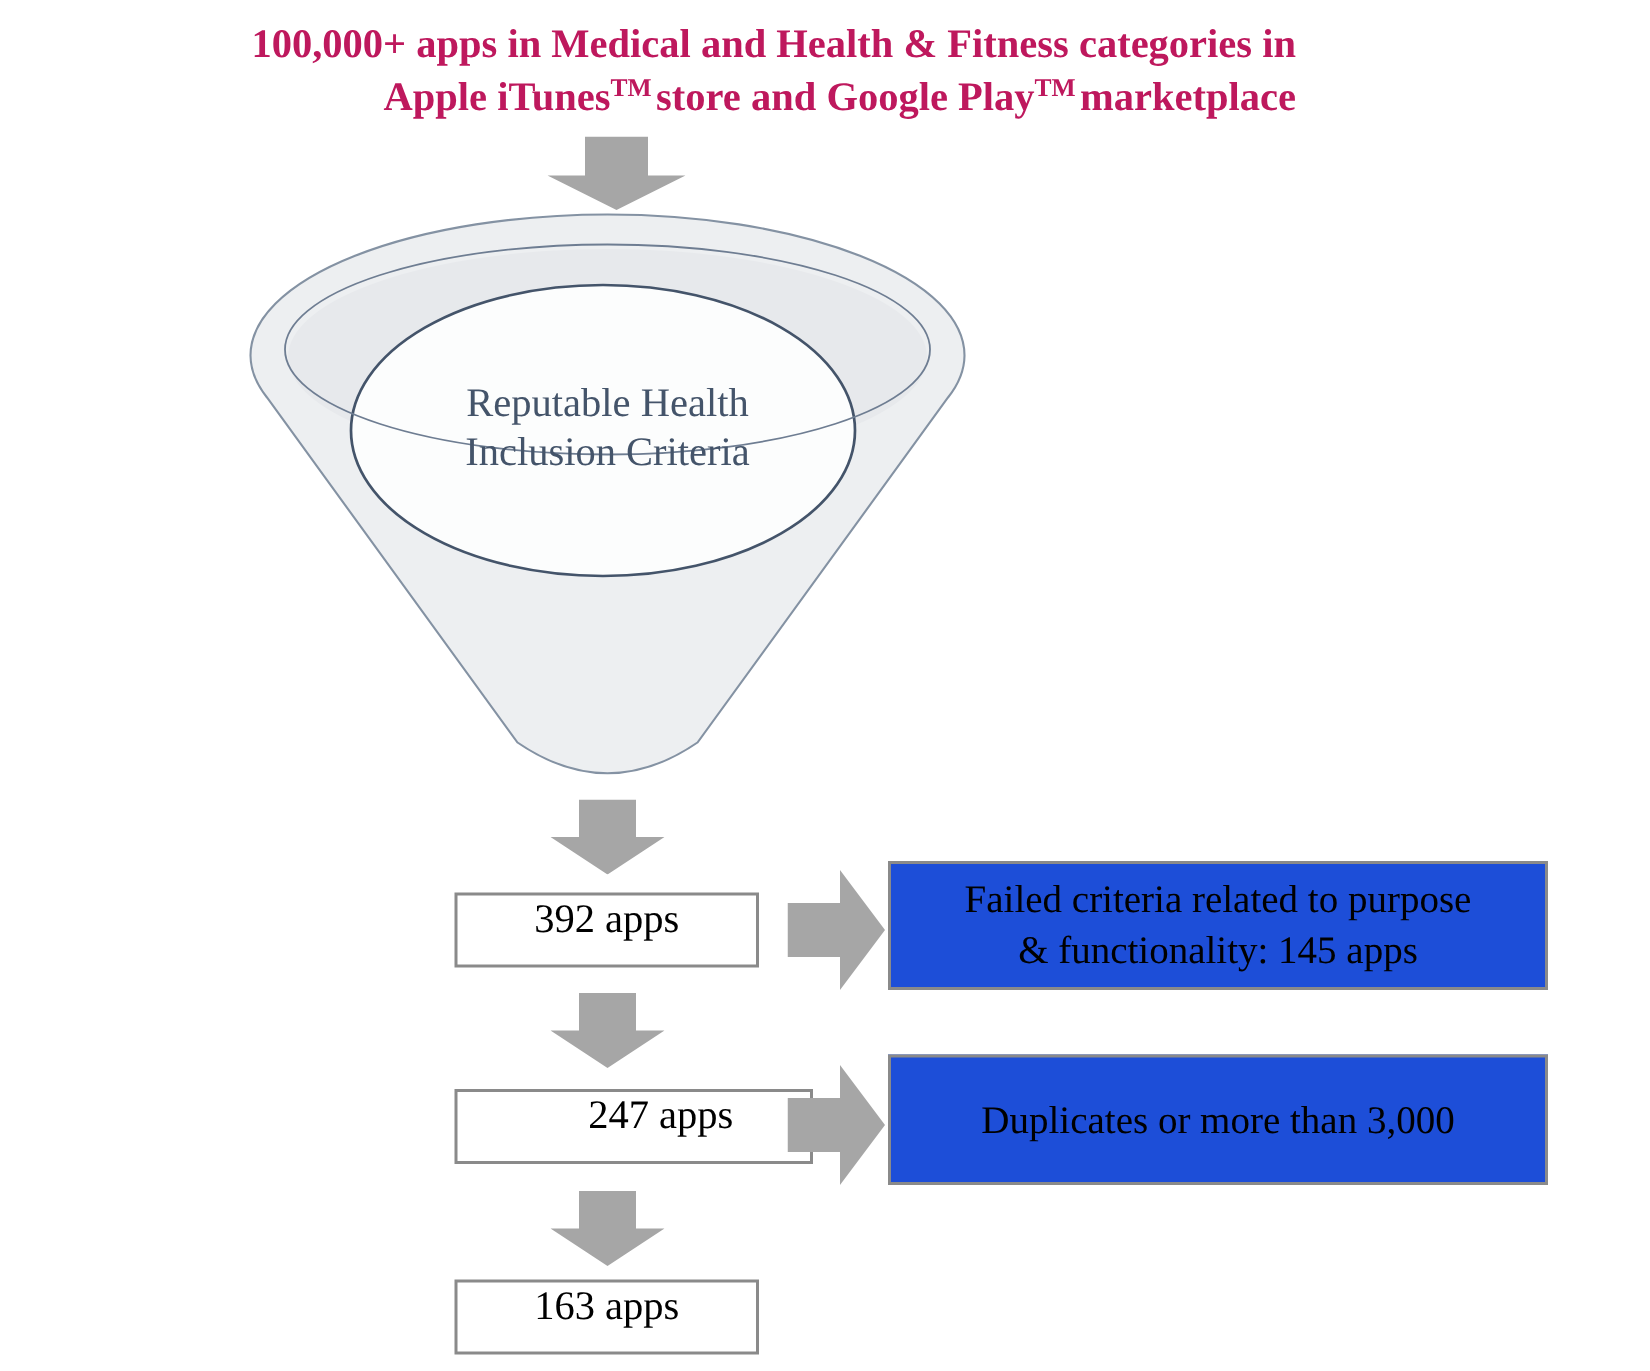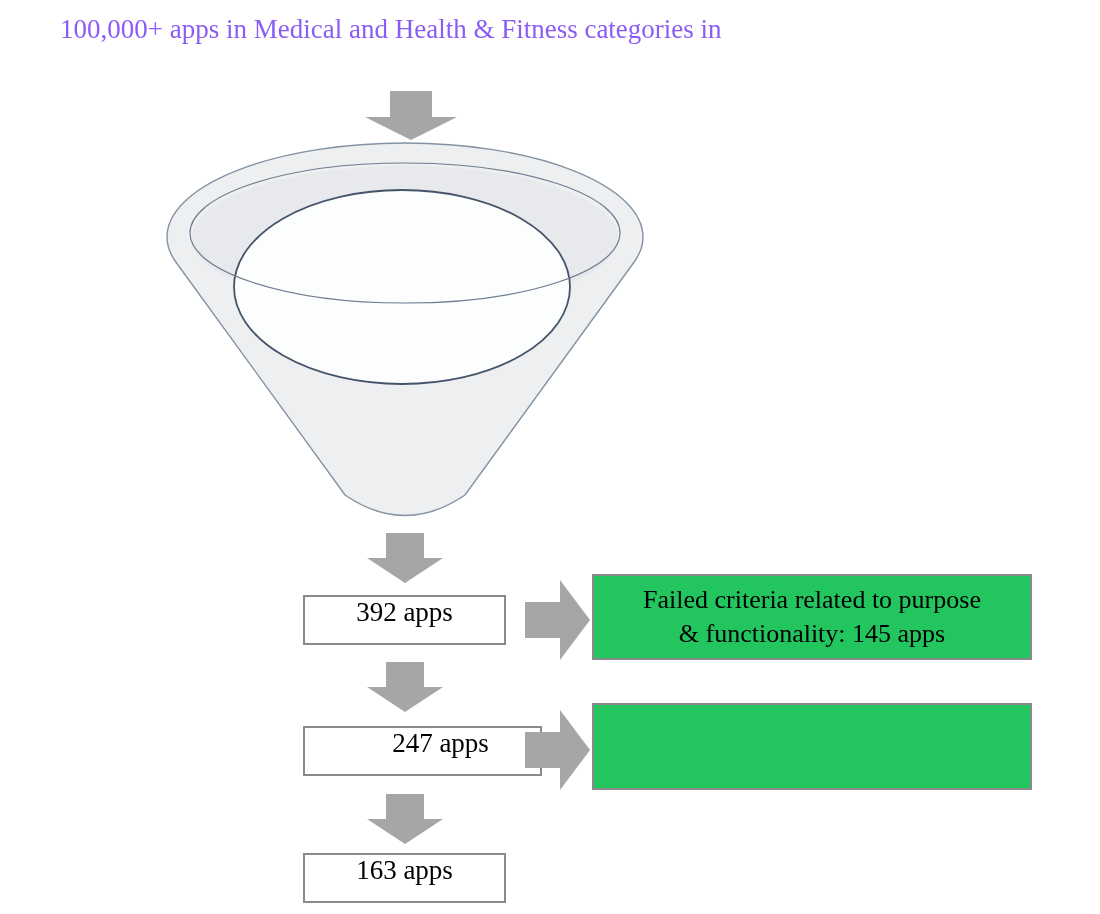--- a/index.html
+++ b/index.html
@@ -10,24 +10,25 @@
     background: #ffffff;
     font-family: "Liberation Serif", serif;
     color: #000000;
     overflow: hidden;
   }
   .abs { position: absolute; }
 
   
   #title {
     left: 60px; top: 12px; width: 804px;
-    text-align: left;
+    text-align: right;
     font-size: 27px;
     line-height: 35px;
-    color: #8b5cf6;
+    color: #be185d;
+    font-weight: bold;
   }
   .tm {
     font-size: 17px;
     position: relative;
     top: -9px;
     letter-spacing: 0px;
     margin-right: 3px;
   }
 
   
@@ -45,35 +46,36 @@
     width: 199px; height: 46px;
     border: 2px solid #8a8a8a;
     background: #ffffff;
     display: flex; align-items: flex-start; justify-content: center;
     font-size: 27px;
   }
   .side-box {
     left: 592px;
     width: 436px;
     border: 2px solid #8a8a8a;
-    background: #22c55e;
+    background: #1d4ed8;
     display: flex; align-items: center; justify-content: center;
     text-align: center;
     font-size: 26px;
     line-height: 34px;
   }
   svg { display: block; }
 </style>
 </head>
 <body>
 
 <div id="stage">
 
   <div class="abs" id="title">
     <div>100,000+ apps in Medical and Health &amp; Fitness categories in</div>
+    <div><span>Apple iTunes</span><span class="tm">TM</span><span>store and Google Play</span><span class="tm">TM</span><span>marketplace</span></div>
   </div>
 
   <div class="abs" style="left:365px; top:91px;">
     <svg width="92" height="49" viewBox="0 0 92 49">
       <polygon points="25,0 67,0 67,26 92,26 46,49 0,26 25,26" fill="#a6a6a6"></polygon>
     </svg>
   </div>
 
   <div class="abs" style="left:162px; top:138px;">
     <svg width="490" height="390" viewBox="0 0 490 390">
@@ -81,20 +83,24 @@
       <path stroke="#8492a3" stroke-width="1.4" d="M 5,99 A 238 94 0 0 1 481,99 A 238 94 0 0 1 470,127 L 303,357 Q 243,398 183,357 L 16,127 A 238 94 0 0 1 5,99 Z" fill="#edeff1"></path>
 
       <ellipse cx="243" cy="100" rx="213" ry="72" fill="#e7e9ec"></ellipse>
 
       <ellipse cx="240" cy="149" rx="168" ry="97" stroke="#44546a" stroke-width="1.8" fill="#fcfdfd"></ellipse>
 
       <ellipse cx="243" cy="95" rx="215" ry="70" fill="none" stroke="#6e7d92" stroke-width="1.2"></ellipse>
     </svg>
   </div>
 
+  <div class="abs" id="funnel-label">
+    <div>Reputable Health</div>
+    <div>Inclusion Criteria</div>
+  </div>
 
   <div class="abs" style="left:367px; top:533px;">
     <svg width="76" height="50" viewBox="0 0 76 50">
       <polygon points="19,0 57,0 57,25 76,25 38,50 0,25 19,25" fill="#a6a6a6"></polygon>
     </svg>
   </div>
 
   <div class="abs step-box" style="top:595px;">
     <span>392 apps</span>
   </div>
@@ -123,20 +129,21 @@
   </div>
 
   <div class="abs" style="left:525px; top:710px;">
     <svg width="65" height="80" viewBox="0 0 65 80">
       <polygon points="0,22 35,22 35,0 65,40 35,80 35,58 0,58" fill="#a6a6a6"></polygon>
     </svg>
   </div>
 
   <div class="abs side-box" style="top:703px; height:83px;">
     <div>
+      <div>Duplicates or more than 3,000</div>
     </div>
   </div>
 
   <div class="abs" style="left:367px; top:794px;">
     <svg width="76" height="50" viewBox="0 0 76 50">
       <polygon points="19,0 57,0 57,25 76,25 38,50 0,25 19,25" fill="#a6a6a6"></polygon>
     </svg>
   </div>
 
   <div class="abs step-box" style="top:853px;">

